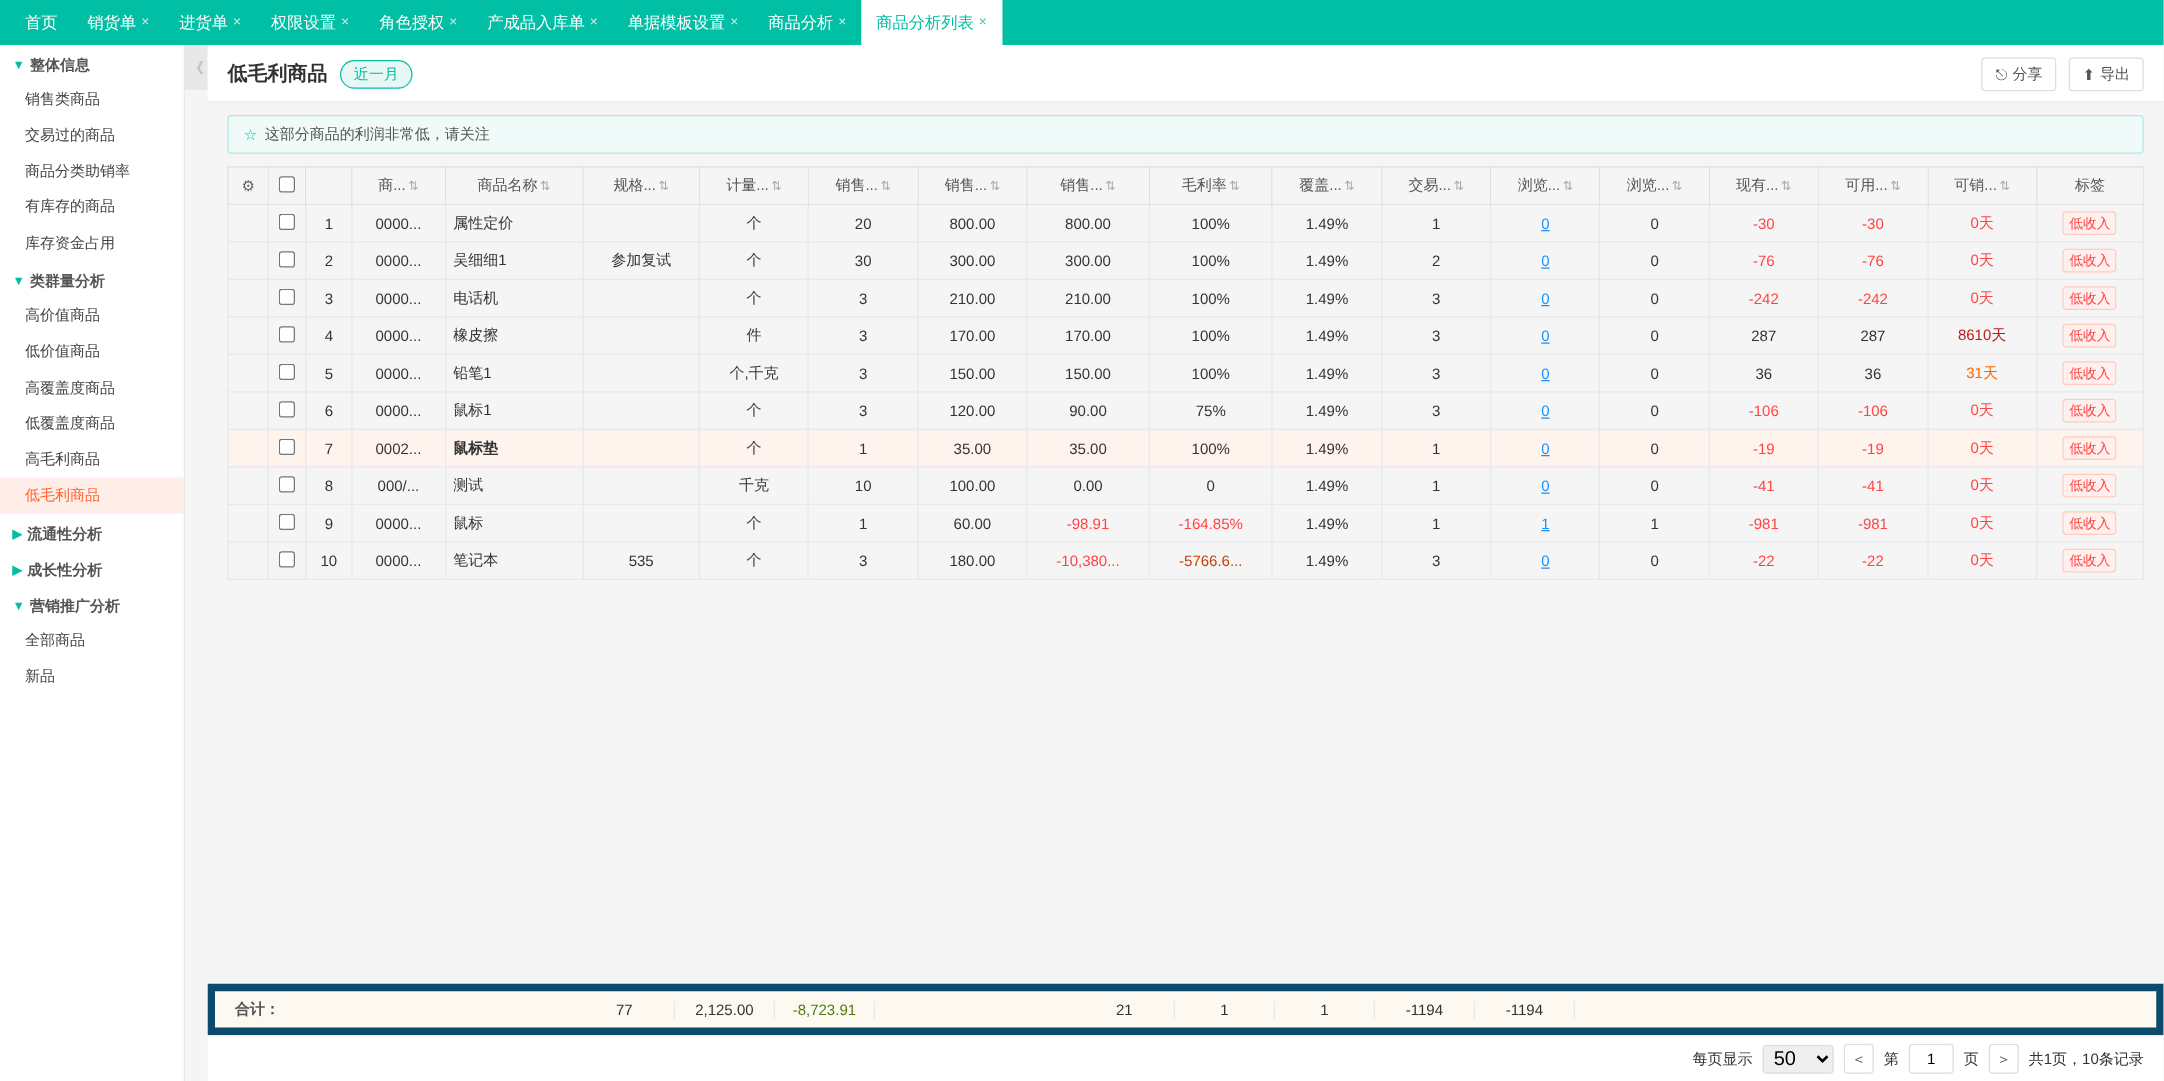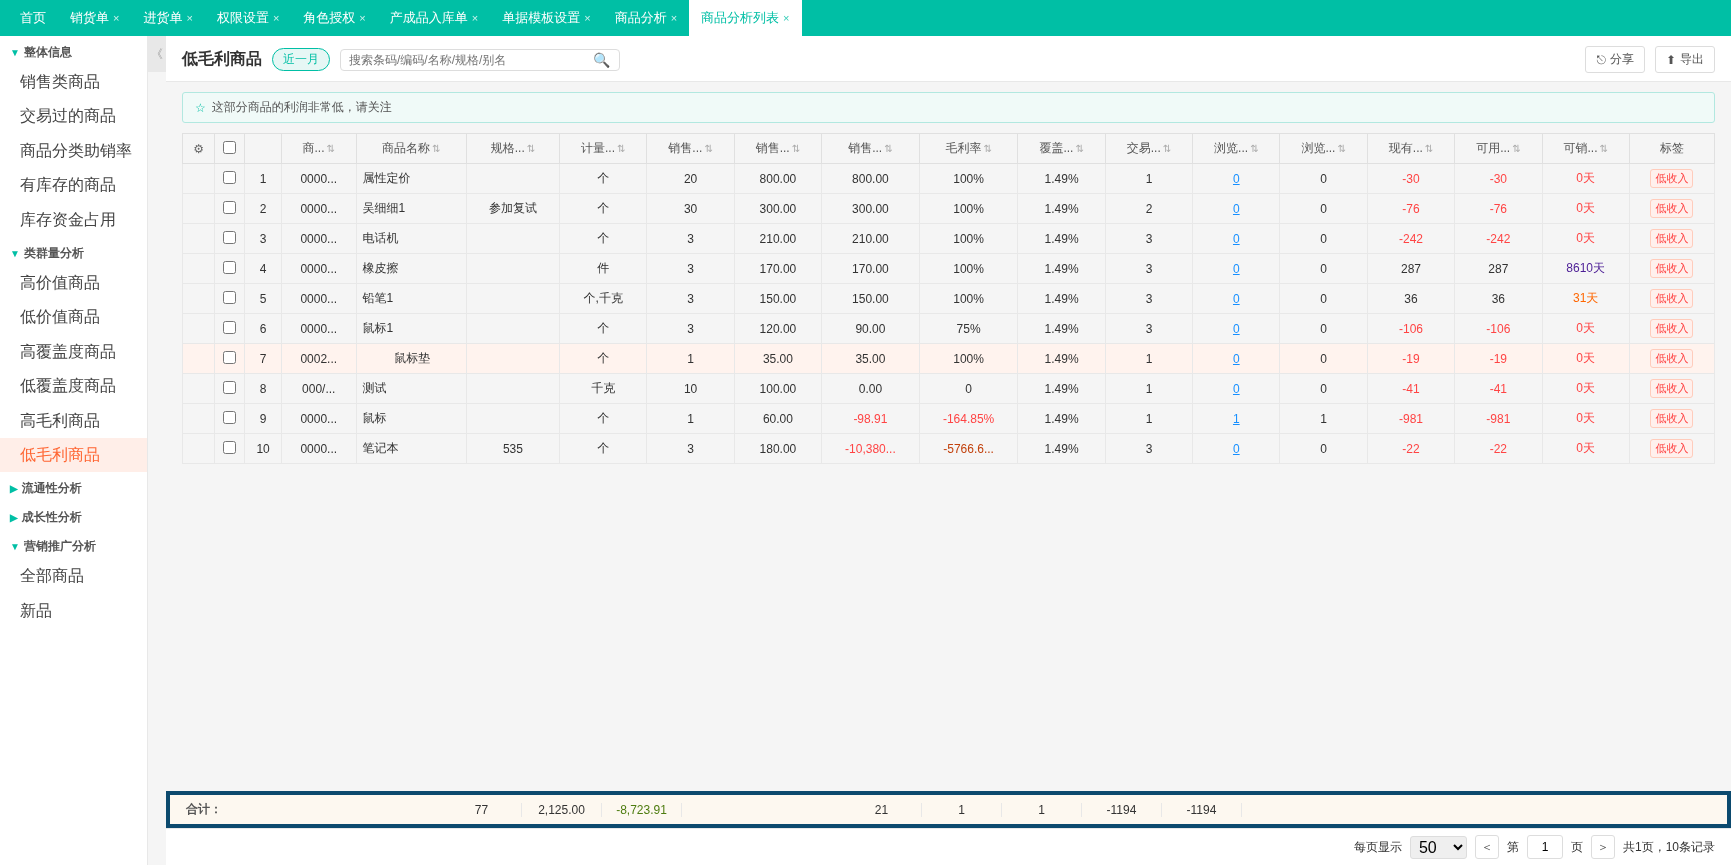--- a/index.html
+++ b/index.html
@@ -43,21 +43,21 @@
       padding: 8px 10px 4px;
       font-size: 12px;
       color: #555;
       font-weight: bold;
     }
     .sidebar-section-title .arrow { margin-right: 4px; font-size: 10px; color: #00bfa5; }
     .sidebar-item {
       padding: 6px 10px 6px 20px;
       cursor: pointer;
       color: #444;
-      font-size: 16px;
+      font-size: 12px;
       line-height: 1.4;
     }
     .sidebar-item.active { background: #ffeee8; color: #ff6633; }
     .collapse-btn {
       width: 18px;
       height: 36px;
       background: #e8e8e8;
       display: flex;
       align-items: center;
       justify-content: center;
@@ -158,24 +158,25 @@
       padding: 1px 4px;
       font-size: 11px;
     }
     .text-red { color: #4d7c0f; }
     .underline { text-decoration: underline; color: #1890ff; cursor: pointer; }
     .col-settings-icon { color: #666; cursor: pointer; }
 
     
     .table-footer {
       background: #fdf8f0;
-      border: 4px solid #0c4a6e;
+      border: 6px solid #0c4a6e;
       padding: 6px 16px;
       display: flex;
       font-size: 12px;
+      gap: 16px;
     }
     .footer-label { color: #555; margin-right: 20px; font-weight: bold; }
     .footer-cell {
       min-width: 80px;
       text-align: center;
       padding: 0 6px;
       border-right: 1px solid #e8e8e8;
     }
 
     
@@ -298,24 +299,20 @@
 
   <div class="collapse-btn">
     <span>《</span>
   </div>
 
   <main class="main-content">
 
     <div class="content-header">
       <span class="page-title">低毛利商品</span>
       <button class="filter-btn">近一月</button>
-      <div class="search-box">
-        <input type="text" placeholder="搜索条码/编码/名称/规格/别名" style="">
-        <span class="search-icon">🔍</span>
-      </div>
       <div class="header-actions">
         <button class="action-btn">
           <span>⎋</span>
           <span>分享</span>
         </button>
         <button class="action-btn">
           <span>⬆</span>
           <span>导出</span>
         </button>
       </div>
@@ -506,21 +503,21 @@
     <td>3</td>
     <td>170.00</td>
     <td style="">170.00</td>
     <td style="">100%</td>
     <td>1.49%</td>
     <td>3</td>
     <td><span class="underline">0</span></td>
     <td>0</td>
     <td style="">287</td>
     <td style="">287</td>
-    <td style="color:#4c1d95">8610天</td>
+    <td style="color:#b91c1c">8610天</td>
     <td><span class="tag-low-income">低收入</span></td>
   </tr>
             <tr>
     <td></td>
     <td><input type="checkbox" style=""></td>
     <td>5</td>
     <td>0000...</td>
     <td style="text-align:left; padding-left:6px;">铅笔1</td>
     <td></td>
     <td>个,千克</td>
@@ -556,21 +553,21 @@
     <td style="color:#ff4444">-106</td>
     <td style="color:#ff4444">-106</td>
     <td style="color:#ff4444">0天</td>
     <td><span class="tag-low-income">低收入</span></td>
   </tr>
             <tr class="highlighted">
     <td></td>
     <td><input type="checkbox" style=""></td>
     <td>7</td>
     <td>0002...</td>
-    <td style="text-align:center; padding-left:6px;">鼠标垫</td>
+    <td style="text-align:left; padding-left:6px;font-weight:bold;">鼠标垫</td>
     <td></td>
     <td>个</td>
     <td>1</td>
     <td>35.00</td>
     <td style="">35.00</td>
     <td style="">100%</td>
     <td>1.49%</td>
     <td>1</td>
     <td><span class="underline">0</span></td>
     <td>0</td>

